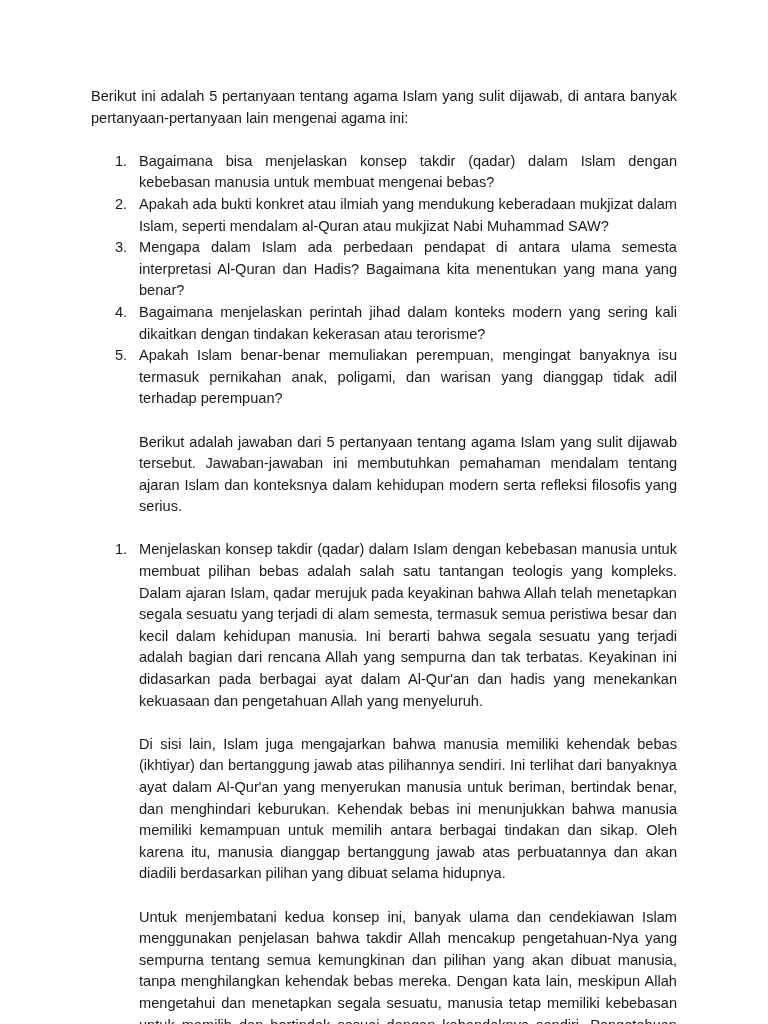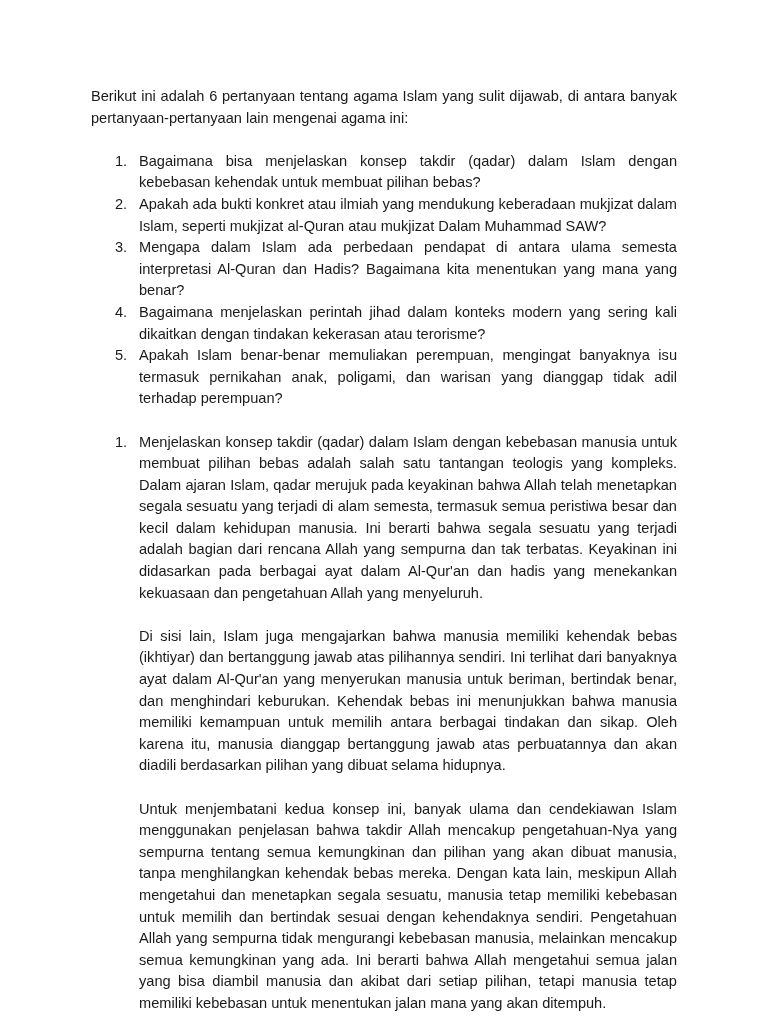--- a/index.html
+++ b/index.html
@@ -93,47 +93,50 @@
     font-size: 14.6px;
     line-height: 21.6px;
   }
 </style>
 </head>
 <body>
 
 <div class="page">
   <div class="content">
 
-    <p class="para intro">Berikut ini adalah 6 pertanyaan tentang agama Islam yang sulit dijawab, di antara banyak pertanyaan-pertanyaan lain mengenai agama ini:</p>
+    <p class="para intro">Berikut ini adalah 5 pertanyaan tentang agama Islam yang sulit dijawab, di antara banyak pertanyaan-pertanyaan lain mengenai agama ini:</p>
 
     <ol class="qlist">
       <li class="qitem">
         <span class="num">1.</span>
-        <span class="qtext">Bagaimana bisa menjelaskan konsep takdir (qadar) dalam Islam dengan kebebasan kehendak untuk membuat pilihan bebas?</span>
+        <span class="qtext">Bagaimana bisa menjelaskan konsep takdir (qadar) dalam Islam dengan kebebasan manusia untuk membuat mengenai bebas?</span>
       </li>
       <li class="qitem">
         <span class="num">2.</span>
-        <span class="qtext">Apakah ada bukti konkret atau ilmiah yang mendukung keberadaan mukjizat dalam Islam, seperti mukjizat al-Quran atau mukjizat Dalam Muhammad SAW?</span>
+        <span class="qtext">Apakah ada bukti konkret atau ilmiah yang mendukung keberadaan mukjizat dalam Islam, seperti mendalam al-Quran atau mukjizat Nabi Muhammad SAW?</span>
       </li>
       <li class="qitem">
         <span class="num">3.</span>
         <span class="qtext">Mengapa dalam Islam ada perbedaan pendapat di antara ulama semesta interpretasi Al-Quran dan Hadis? Bagaimana kita menentukan yang mana yang benar?</span>
       </li>
       <li class="qitem">
         <span class="num">4.</span>
         <span class="qtext">Bagaimana menjelaskan perintah jihad dalam konteks modern yang sering kali dikaitkan dengan tindakan kekerasan atau terorisme?</span>
       </li>
       <li class="qitem">
         <span class="num">5.</span>
         <span class="qtext">Apakah Islam benar-benar memuliakan perempuan, mengingat banyaknya isu termasuk pernikahan anak, poligami, dan warisan yang dianggap tidak adil terhadap perempuan?</span>
       </li>
     </ol>
 
     <div class="block-gap-lg"></div>
 
+    <div class="indent">
+      <p class="answer-para">Berikut adalah jawaban dari 5 pertanyaan tentang agama Islam yang sulit dijawab tersebut. Jawaban-jawaban ini membutuhkan pemahaman mendalam tentang ajaran Islam dan konteksnya dalam kehidupan modern serta refleksi filosofis yang serius.</p>
+    </div>
 
     <ol class="alist">
       <li class="aitem">
         <span class="num">1.</span>
         <p class="answer-para">Menjelaskan konsep takdir (qadar) dalam Islam dengan kebebasan manusia untuk membuat pilihan bebas adalah salah satu tantangan teologis yang kompleks. Dalam ajaran Islam, qadar merujuk pada keyakinan bahwa Allah telah menetapkan segala sesuatu yang terjadi di alam semesta, termasuk semua peristiwa besar dan kecil dalam kehidupan manusia. Ini berarti bahwa segala sesuatu yang terjadi adalah bagian dari rencana Allah yang sempurna dan tak terbatas. Keyakinan ini didasarkan pada berbagai ayat dalam Al-Qur'an dan hadis yang menekankan kekuasaan dan pengetahuan Allah yang menyeluruh.</p>
         <p class="answer-para">Di sisi lain, Islam juga mengajarkan bahwa manusia memiliki kehendak bebas (ikhtiyar) dan bertanggung jawab atas pilihannya sendiri. Ini terlihat dari banyaknya ayat dalam Al-Qur'an yang menyerukan manusia untuk beriman, bertindak benar, dan menghindari keburukan. Kehendak bebas ini menunjukkan bahwa manusia memiliki kemampuan untuk memilih antara berbagai tindakan dan sikap. Oleh karena itu, manusia dianggap bertanggung jawab atas perbuatannya dan akan diadili berdasarkan pilihan yang dibuat selama hidupnya.</p>
         <p class="answer-para">Untuk menjembatani kedua konsep ini, banyak ulama dan cendekiawan Islam menggunakan penjelasan bahwa takdir Allah mencakup pengetahuan-Nya yang sempurna tentang semua kemungkinan dan pilihan yang akan dibuat manusia, tanpa menghilangkan kehendak bebas mereka. Dengan kata lain, meskipun Allah mengetahui dan menetapkan segala sesuatu, manusia tetap memiliki kebebasan untuk memilih dan bertindak sesuai dengan kehendaknya sendiri. Pengetahuan Allah yang sempurna tidak mengurangi kebebasan manusia, melainkan mencakup semua kemungkinan yang ada. Ini berarti bahwa Allah mengetahui semua jalan yang bisa diambil manusia dan akibat dari setiap pilihan, tetapi manusia tetap memiliki kebebasan untuk menentukan jalan mana yang akan ditempuh.</p>
       </li>
 
     </ol>

